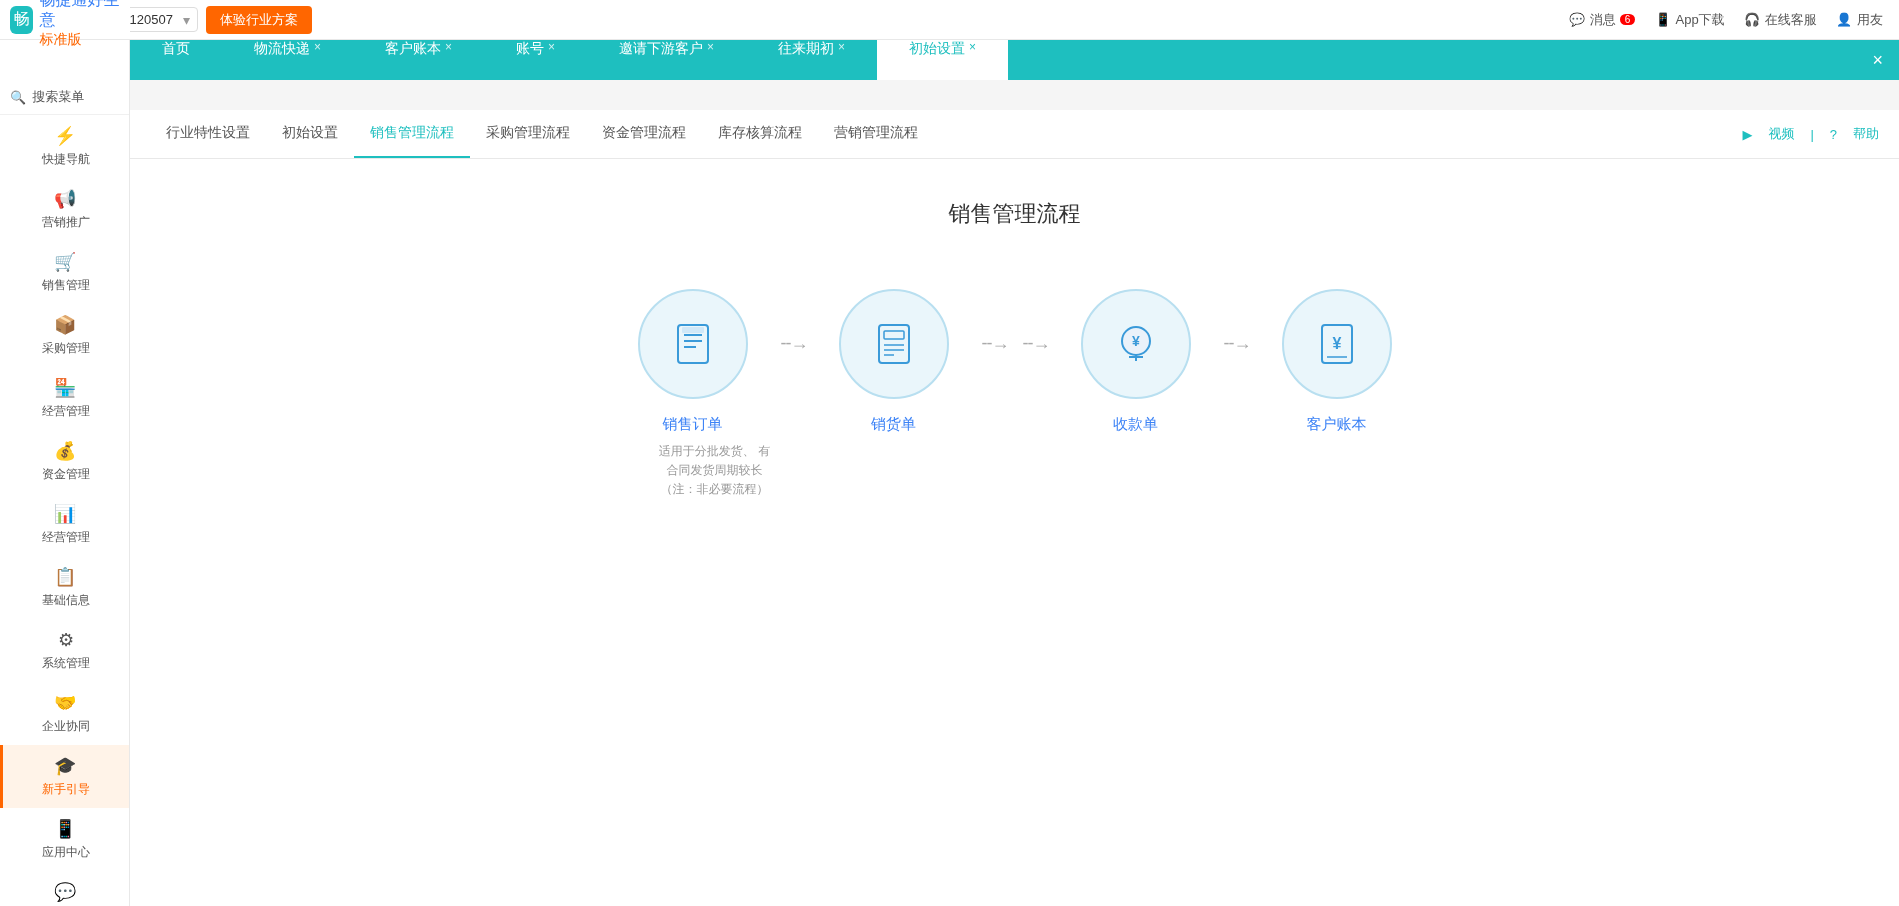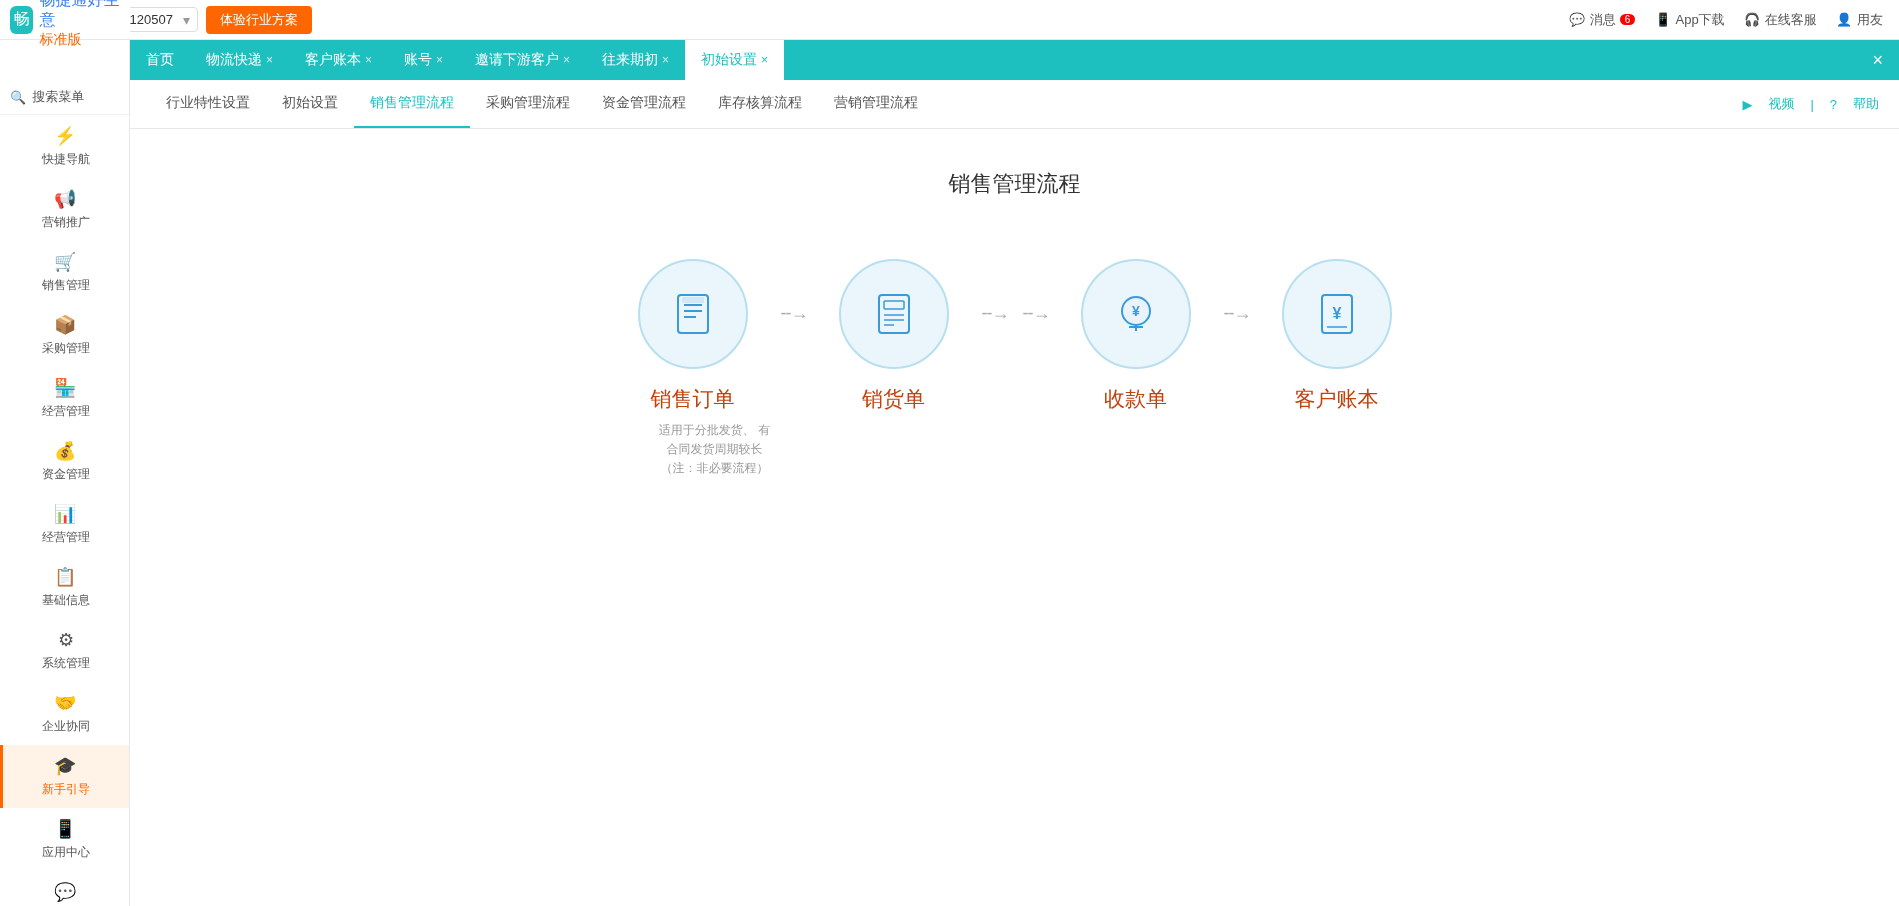--- a/index.html
+++ b/index.html
@@ -50,43 +50,43 @@
       height: 40px;
       background: #1ebfbf;
       display: flex;
       align-items: stretch;
       position: fixed;
       top: 40px; left: 130px; right: 0;
       z-index: 99;
     }
     .nav-tab {
       display: flex;
-      align-items: center;
-      padding: 0 16px;
+      align-items: flex-start;
+      padding: 0 32px;
       color: #fff;
       font-size: 14px;
       cursor: pointer;
       gap: 4px;
       white-space: nowrap;
     }
     .nav-tab.active { background: #fff; color: #1ebfbf; }
     .nav-tab .close-icon { font-size: 12px; color: rgba(255,255,255,0.8); }
     .nav-tab.active .close-icon { color: #1ebfbf; }
     .nav-close-btn {
       margin-left: auto;
       display: flex;
       align-items: center;
       padding: 0 16px;
       color: #fff;
       font-size: 18px;
       cursor: pointer;
     }
 
     
-    .layout { display: flex; height: 906px; padding-top: 80px; justify-content: flex-end; }
+    .layout { display: flex; height: 906px; padding-top: 110px; justify-content: flex-end; }
 
     
     .sidebar {
       width: 130px;
       background: #fff;
       border-right: 1px solid #e8e8e8;
       display: flex;
       flex-direction: column;
       position: fixed;
       top: 0; left: 0; bottom: 0;
@@ -190,21 +190,21 @@
       height: 110px;
       border-radius: 50%;
       border: 2px solid #b8dff0;
       background: #eaf6fb;
       display: flex;
       align-items: center;
       justify-content: center;
       margin-bottom: 16px;
     }
     .flow-circle svg { width: 50px; height: 50px; }
-    .flow-step-name { font-size: 21px; color: #c2410c; margin-bottom: 8px; text-align: center; }
+    .flow-step-name { font-size: 15px; color: #3b82f6; margin-bottom: 8px; text-align: center; }
     .flow-step-desc { font-size: 12px; color: #999; text-align: center; line-height: 1.6; margin-left: 44px; }
 
     .flow-arrow {
       display: flex;
       align-items: center;
       padding-top: 44px;
       color: #aaa;
       font-size: 18px;
       margin: 0 8px;
       letter-spacing: -3px;

